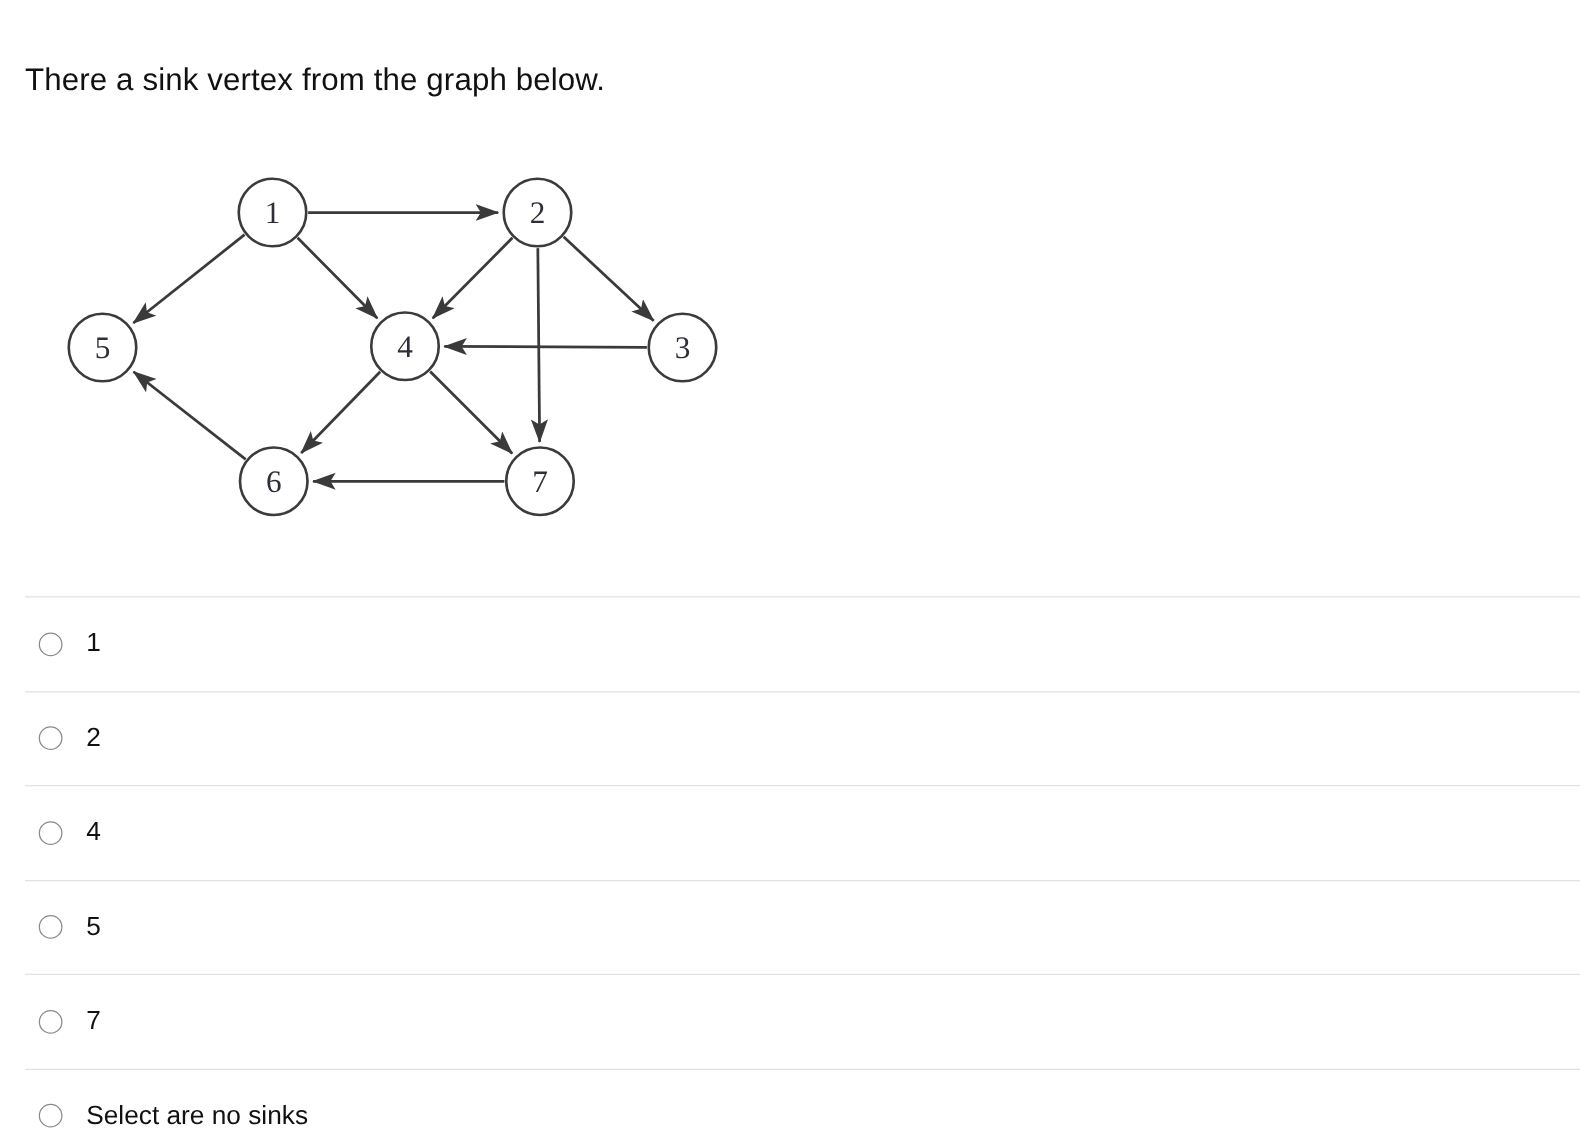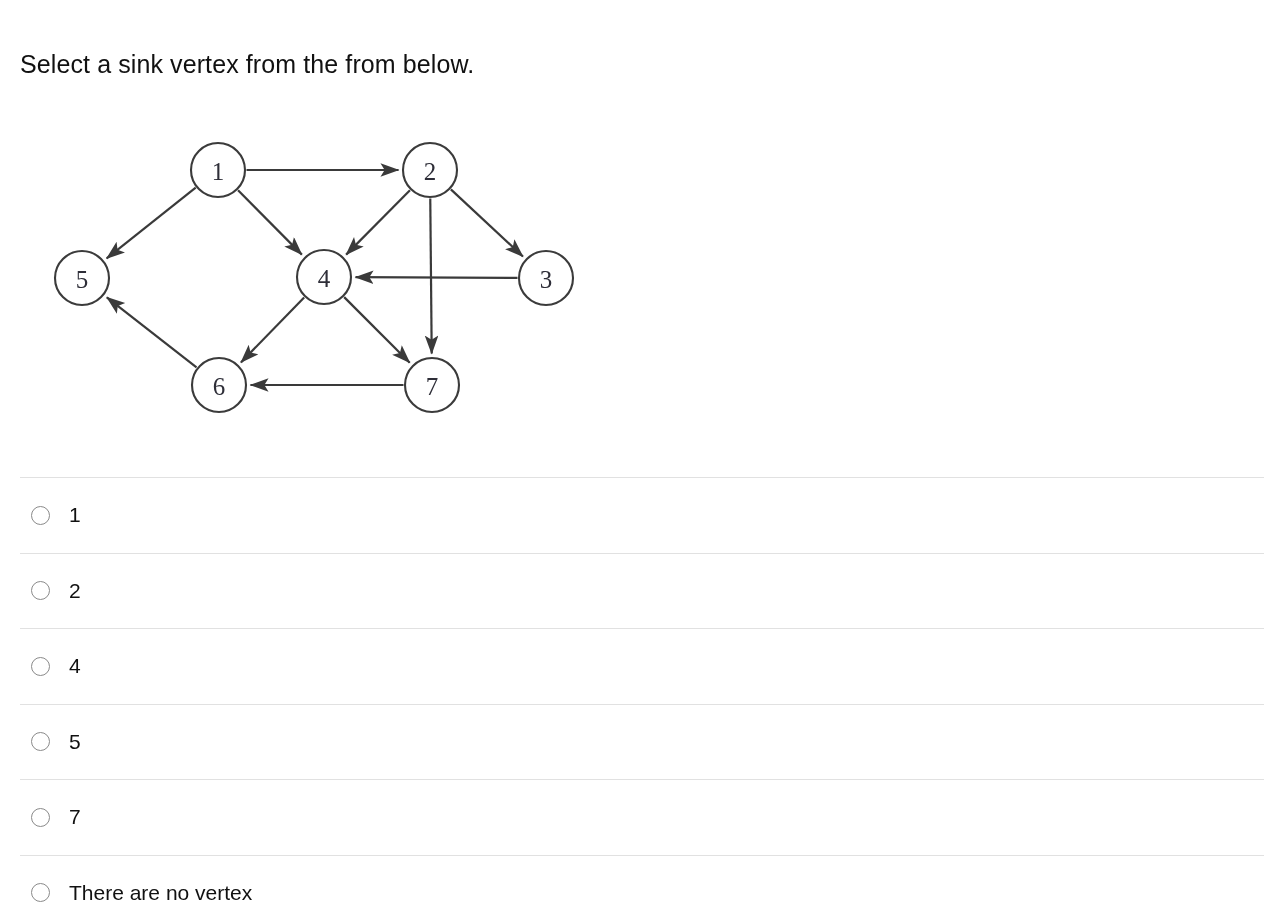--- a/index.html
+++ b/index.html
@@ -92,21 +92,21 @@
     font-size: 21px;
     line-height: 26px;
     color: #111111;
     font-weight: 400;
     white-space: nowrap;
   }
 </style>
 </head>
 <body>
 
-<div class="question-prompt">Select a sink vertex from the from below.</div>
+<div class="question-prompt">There a sink vertex from the graph below.</div>
 
 <div class="graph-figure">
   <svg id="graph-svg" width="640" height="320" viewBox="0 0 640 320">
     <defs>
       <marker id="arrowhead" markerWidth="9" markerHeight="9" refX="8.2" refY="3.1" orient="auto" markerUnits="strokeWidth">
         <path d="M0,0 L8.6,3.1 L0,6.2 L1.9,3.1 Z" fill="#3a3a3a"></path>
       </marker>
     </defs>
     <g id="edges-layer">
         <line x1="246.5" y1="50" x2="398.5" y2="50" class="edge-line" marker-end="url(#arrowhead)"></line>
@@ -170,15 +170,15 @@
     <div class="option-row">
       <span class="radio-mark"></span>
       <span class="option-text">5</span>
     </div>
     <div class="option-row">
       <span class="radio-mark"></span>
       <span class="option-text">7</span>
     </div>
     <div class="option-row">
       <span class="radio-mark"></span>
-      <span class="option-text">There are no vertex</span>
+      <span class="option-text">Select are no sinks</span>
     </div>
   </div>
 
 </body></html>

